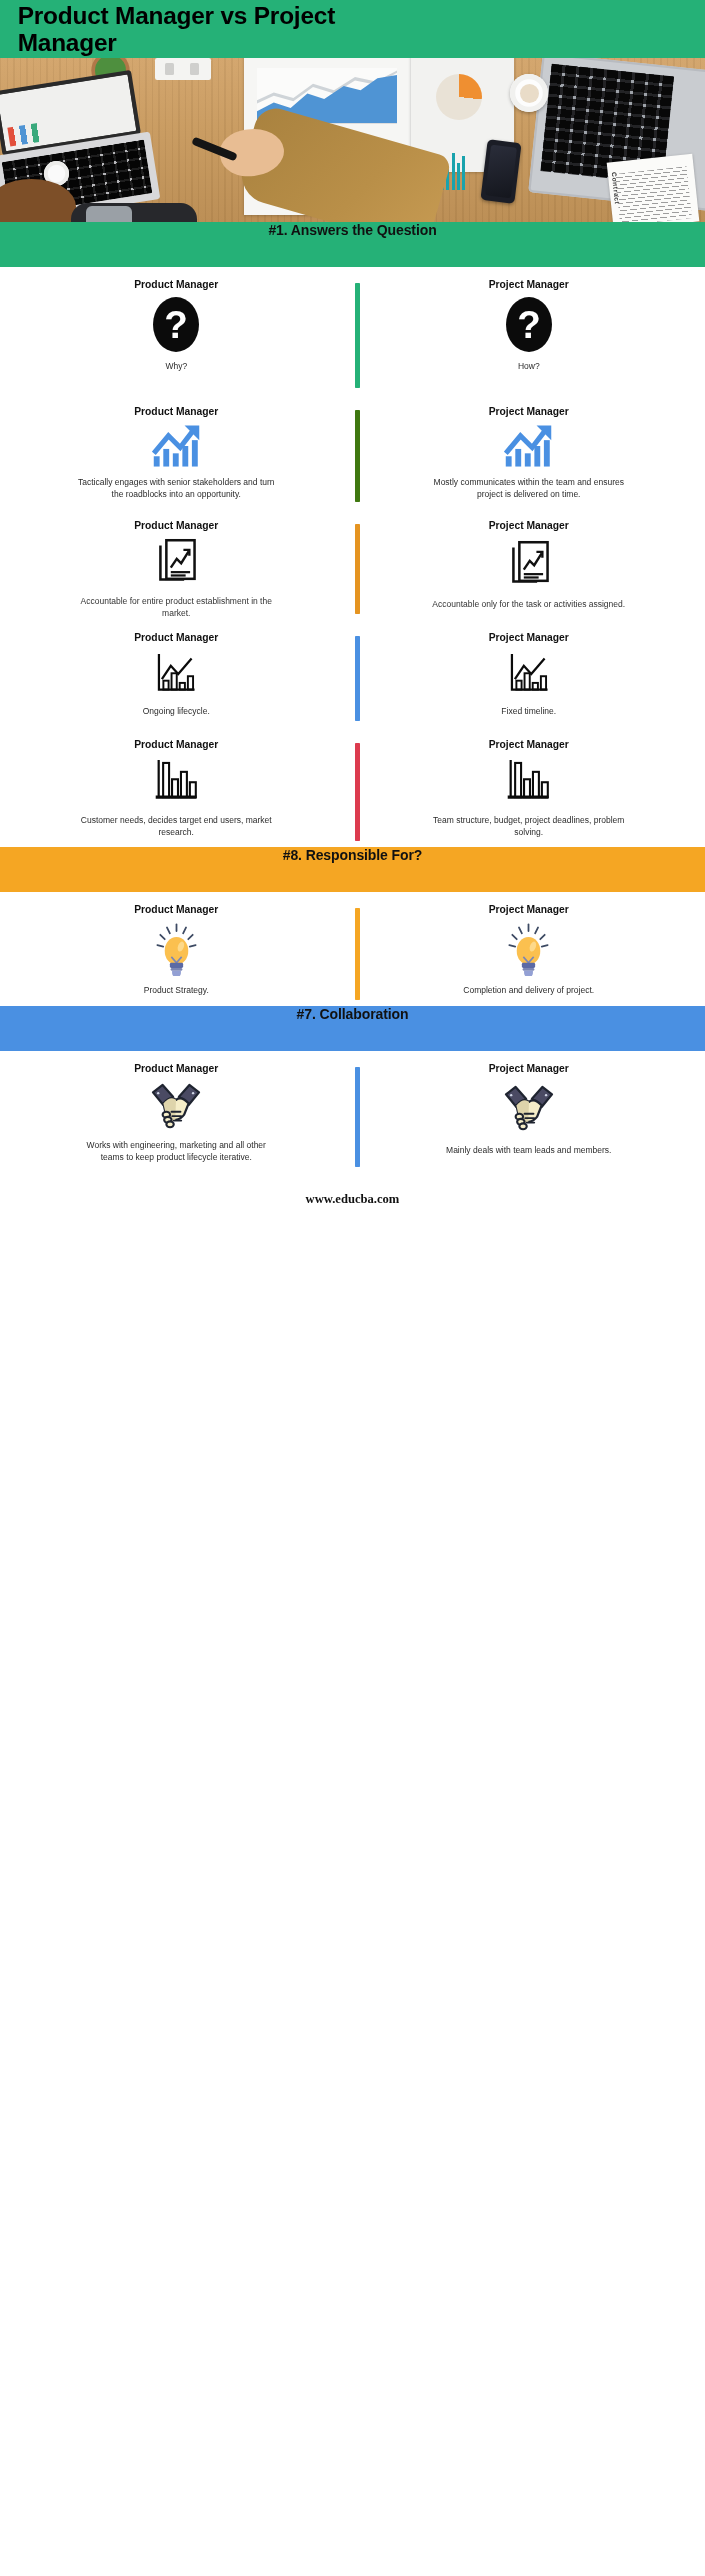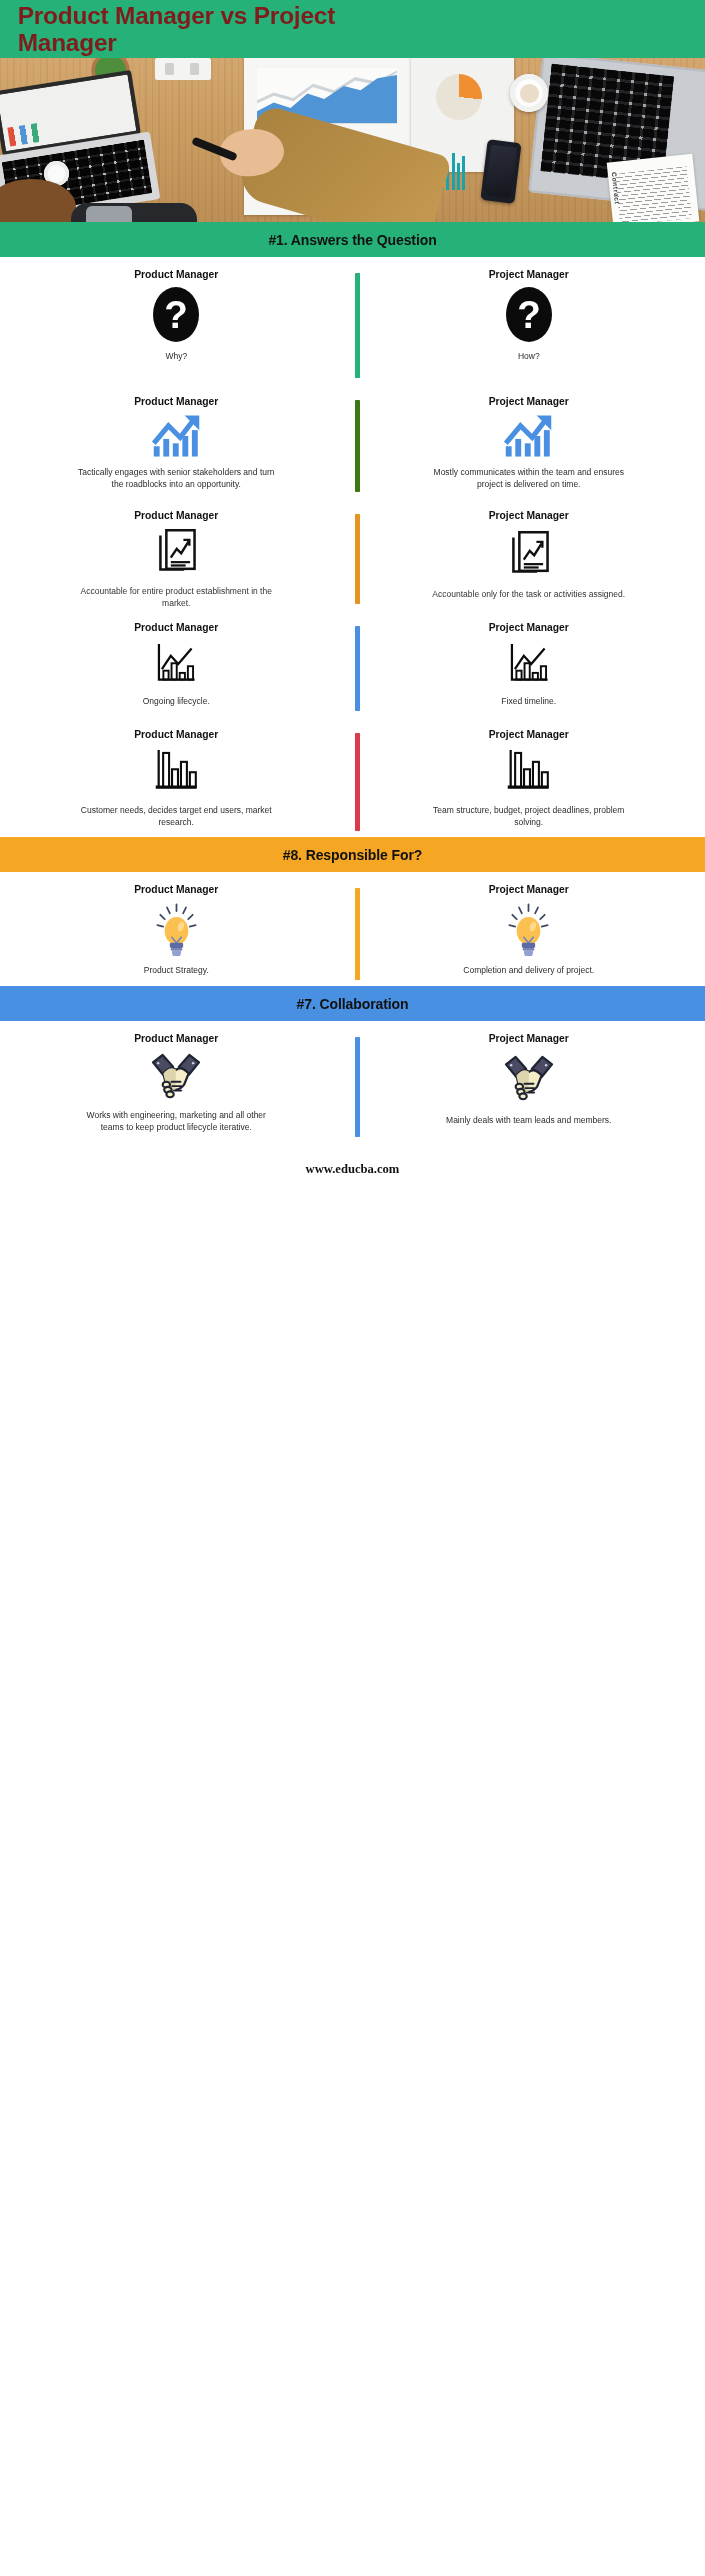--- a/index.html
+++ b/index.html
@@ -23,21 +23,21 @@
   .title-banner {
     background: #25b177;
     height: 58px;
     display: flex;
     align-items: center;
     padding: 0 17.7px;
     box-sizing: border-box;
   }
   .title-banner h1 {
     margin: 0;
-    color: #7f1d1d;
+    color: #000000;
     font-size: 24.4px;
     line-height: 1.12;
     font-weight: bold;
     letter-spacing: -0.2px;
     max-width: 399px;
   }
 
   
   .hero {
     position: relative;
@@ -193,23 +193,23 @@
     content:""; position:absolute; left:7.4px; top:11.8px; right:7.4px; bottom:4.4px;
     background: repeating-linear-gradient(180deg,#9d9d9d 0 0.7px, transparent 0.7px 3.7px);
   }
   .contract-label{
     position:absolute; left:3px; top:10.3px; font-size:6.6px; font-weight:bold; color:#333;
     writing-mode: vertical-rl; letter-spacing:0.7px;
   }
 
   
   .band-title {
-    height: 35px;
+    height: 45px;
     display: flex;
-    align-items: center;
+    align-items: flex-start;
     justify-content: center;
   }
   .band-title span {
     font-size: 14px;
     font-weight: bold;
     color: #111111;
     letter-spacing: -0.1px;
   }
 
   

